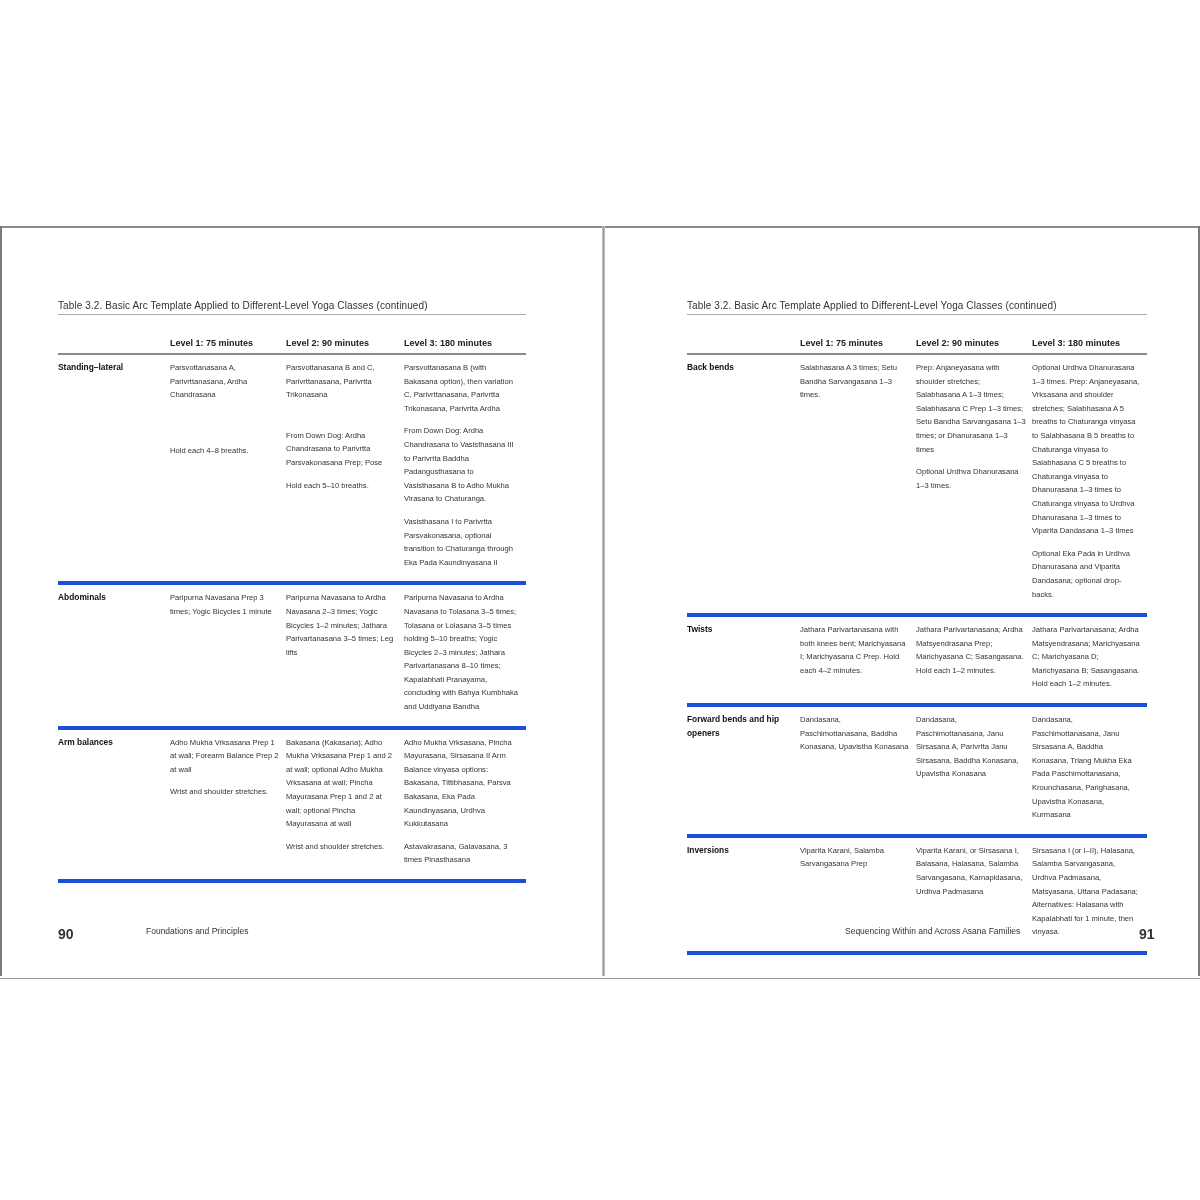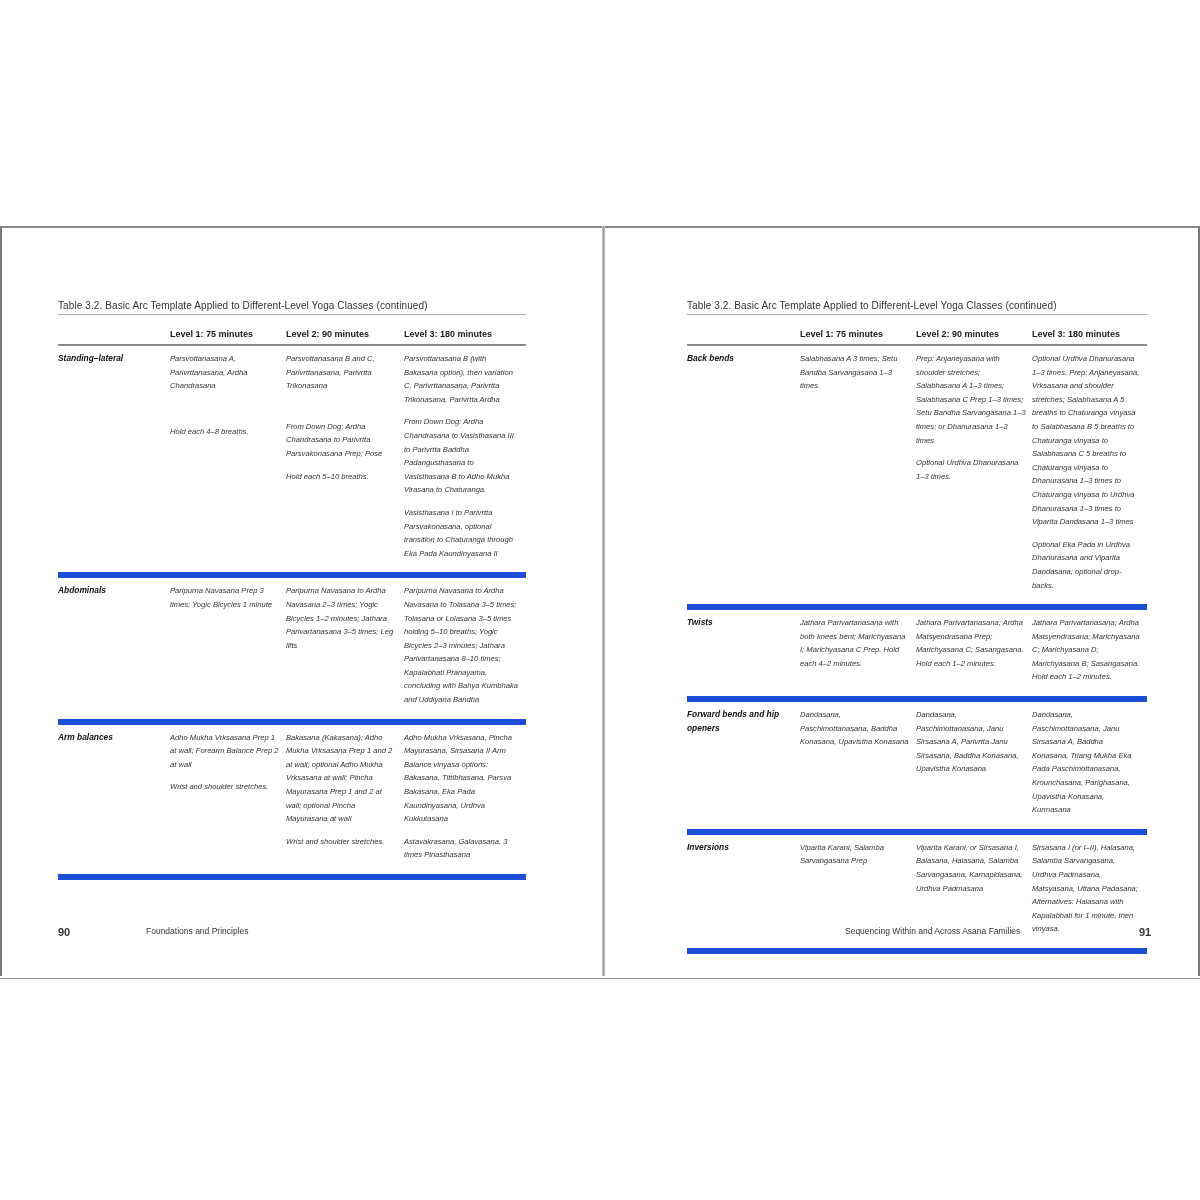--- a/index.html
+++ b/index.html
@@ -10,27 +10,27 @@
   .edge-left { position: absolute; left: 0; top: 226px; width: 2px; height: 750px; background: #7a7a7a; }
   .edge-right { position: absolute; right: 0; top: 226px; width: 2px; height: 750px; background: #7a7a7a; }
   .spine { position: absolute; left: 602px; top: 226px; width: 3px; height: 750px;
            background: linear-gradient(to right, #cfcfcf, #9a9a9a, #cfcfcf); }
   .page { position: absolute; top: 226px; height: 750px; }
   .page.left { left: 58px; width: 468px; }
   .page.right { left: 687px; width: 460px; }
   .caption { position: absolute; top: 74px; left: 0; font-size: 10px; color: #333; white-space: nowrap; letter-spacing: 0.1px; }
   .caption-rule { position: absolute; top: 88px; left: 0; right: 0; border-top: 1px solid #aaa; }
   table { position: absolute; top: 90px; left: 0; width: 100%; border-collapse: collapse; table-layout: fixed; }
-  th { font-size: 9px; font-weight: bold; text-align: left; padding: 13px 0 5px 0; border-bottom: 2px solid #8a8a8a; white-space: nowrap; }
-  td { font-size: 7.6px; line-height: 13.6px; vertical-align: top; padding: 6px 6px 12px 0; color: #333; border-bottom: 6px solid #1d4ed8; font-style: italic; }
+  th { font-size: 9px; font-weight: bold; text-align: left; padding: 22px 0 5px 0; border-bottom: 2px solid #8a8a8a; white-space: nowrap; }
+  td { font-size: 7.6px; line-height: 13.6px; vertical-align: top; padding: 6px 6px 12px 0; color: #333; border-bottom: 4px solid #1d4ed8; }
   td.rowhead { font-weight: bold; font-size: 8.4px; color: #111; }
   .para { margin: 0; }
   .para + .para { margin-top: 9px; }
   .footer { position: absolute; top: 700px; font-size: 8.5px; color: #333; white-space: nowrap; }
-  .pagenum { font-weight: bold; font-size: 11px; }
+  .pagenum { font-weight: bold; font-size: 14px; }
 </style>
 </head>
 <body>
 
 <div class="spread"></div>
 <div class="edge-left"></div>
 <div class="edge-right"></div>
 <div class="spine"></div>
 
 <div class="page left">
@@ -49,21 +49,21 @@
         <th>Level 1: 75 minutes</th>
         <th>Level 2: 90 minutes</th>
         <th>Level 3: 180 minutes</th>
       </tr>
     </thead>
     <tbody>
       <tr>
         <td class="rowhead">Standing–lateral</td>
         <td>
           <p class="para">Parsvottanasana A, Parivrttanasana, Ardha Chandrasana</p>
-          <p class="para" style="margin-top:32px">Hold each 4–8 breaths.</p>
+          <p class="para" style="margin-top:42px">Hold each 4–8 breaths.</p>
         </td>
         <td>
           <p class="para">Parsvottanasana B and C, Parivrttanasana, Parivrtta Trikonasana</p>
           <p class="para" style="margin-top:27px">From Down Dog: Ardha Chandrasana to Parivrtta Parsvakonasana Prep; Pose</p>
           <p class="para">Hold each 5–10 breaths.</p>
         </td>
         <td>
           <p class="para">Parsvottanasana B (with Bakasana option), then variation C, Parivrttanasana, Parivrtta Trikonasana, Parivrtta Ardha</p>
           <p class="para">From Down Dog: Ardha Chandrasana to Vasisthasana III to Parivrtta Baddha Padangusthasana to Vasisthasana B to Adho Mukha Virasana to Chaturanga.</p>
           <p class="para">Vasisthasana I to Parivrtta Parsvakonasana, optional transition to Chaturanga through Eka Pada Kaundinyasana II</p>

